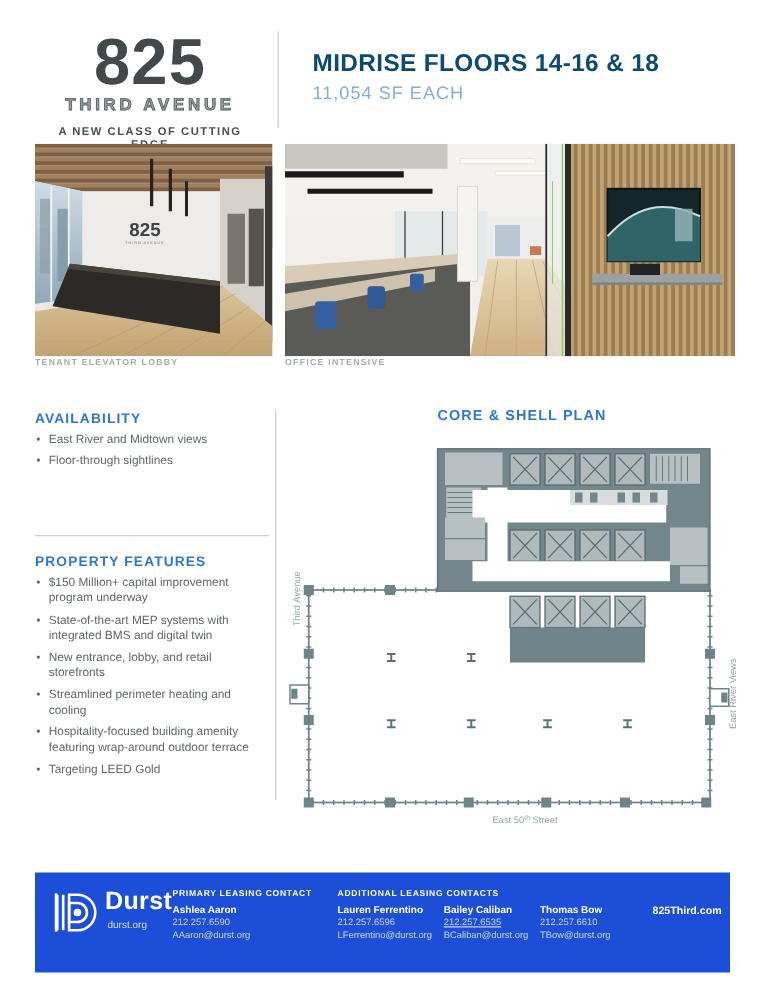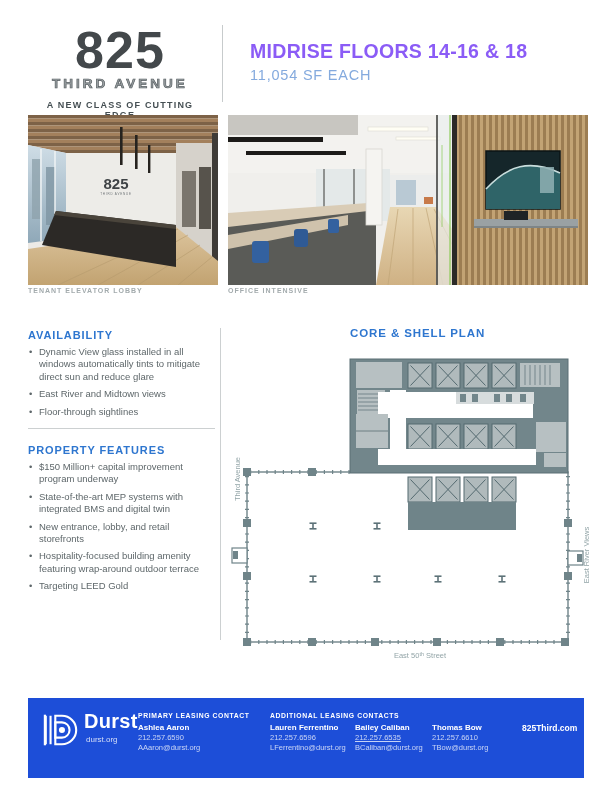--- a/index.html
+++ b/index.html
@@ -7,21 +7,21 @@
         font-family:"Liberation Sans",sans-serif;}
   .abs{position:absolute;}
 
   
   .logo-block{left:30px;top:26px;width:180px;text-align:center;color:#43484b;}
   .logo-number{font-size:52px;font-weight:800;letter-spacing:1px;line-height:0.95;}
   .logo-name{font-size:13.5px;letter-spacing:3px;margin-top:1px;color:#9aa0a3;
              -webkit-text-stroke:0.7px #565d60;font-weight:600;}
   .logo-tagline{font-size:9px;font-weight:700;letter-spacing:1.2px;margin-top:9px;color:#454f53;}
   .header-divider{left:222px;top:25px;width:1px;height:77px;background:#c7cbcc;}
-  .page-title{left:250px;top:40px;font-size:19.5px;font-weight:700;color:#8b5cf6;letter-spacing:0.3px;}
+  .page-title{left:250px;top:40px;font-size:19.5px;font-weight:700;color:#0c4a6e;letter-spacing:0.3px;}
   .page-subtitle{left:250px;top:67px;font-size:14.5px;color:#84aade;letter-spacing:0.8px;}
 
   
   .caption{top:287px;font-size:7px;letter-spacing:1px;color:#a3abad;font-weight:600;}
 
   
   .sec-heading{font-size:11px;font-weight:700;color:#2e76cf;letter-spacing:0.9px;}
   .bullets{margin:0;padding:0;list-style:none;width:186px;font-size:9.5px;line-height:12.4px;color:#5e676a;}
   .bullets li{position:relative;padding-left:11px;margin-bottom:5px;}
   .bullets li::before{content:"•";position:absolute;left:1px;top:0;color:#5e676a;}
@@ -148,30 +148,30 @@
     <rect x="246" y="104" width="104" height="7" fill="#9aa1a3"></rect>
     <rect x="246" y="111" width="104" height="2" fill="#7e8587"></rect>
     <rect x="276" y="96" width="24" height="9" fill="#1f2426"></rect>
   </svg>
 
   <div class="abs caption" style="left:28px;">TENANT ELEVATOR LOBBY</div>
   <div class="abs caption" style="left:228px;">OFFICE INTENSIVE</div>
 
   <div class="abs sec-heading" style="left:28px;top:329px;">AVAILABILITY</div>
   <ul class="abs bullets" style="left:28px;top:346px;">
-    <li>Dynamic View glass installed in all windows automatically tints to mitigate direct sun and reduce glare</li>
     <li>East River and Midtown views</li>
     <li>Floor-through sightlines</li>
   </ul>
   <div class="abs divider-h"></div>
   <div class="abs sec-heading" style="left:28px;top:444px;">PROPERTY FEATURES</div>
   <ul class="abs bullets" style="left:28px;top:461px;">
     <li>$150 Million+ capital improvement program underway</li>
     <li>State-of-the-art MEP systems with integrated BMS and digital twin</li>
     <li>New entrance, lobby, and retail storefronts</li>
+    <li>Streamlined perimeter heating and cooling</li>
     <li>Hospitality-focused building amenity featuring wrap-around outdoor terrace</li>
     <li>Targeting LEED Gold</li>
   </ul>
   <div class="abs divider-v"></div>
 
   <div class="abs sec-heading" style="left:350px;top:327px;font-size:11.5px;">CORE &amp; SHELL PLAN</div>
 
   <svg class="abs" style="left:228px;top:352px;" width="372" height="318" viewBox="0 0 372 318">
     <defs>
       <g id="shaft">

